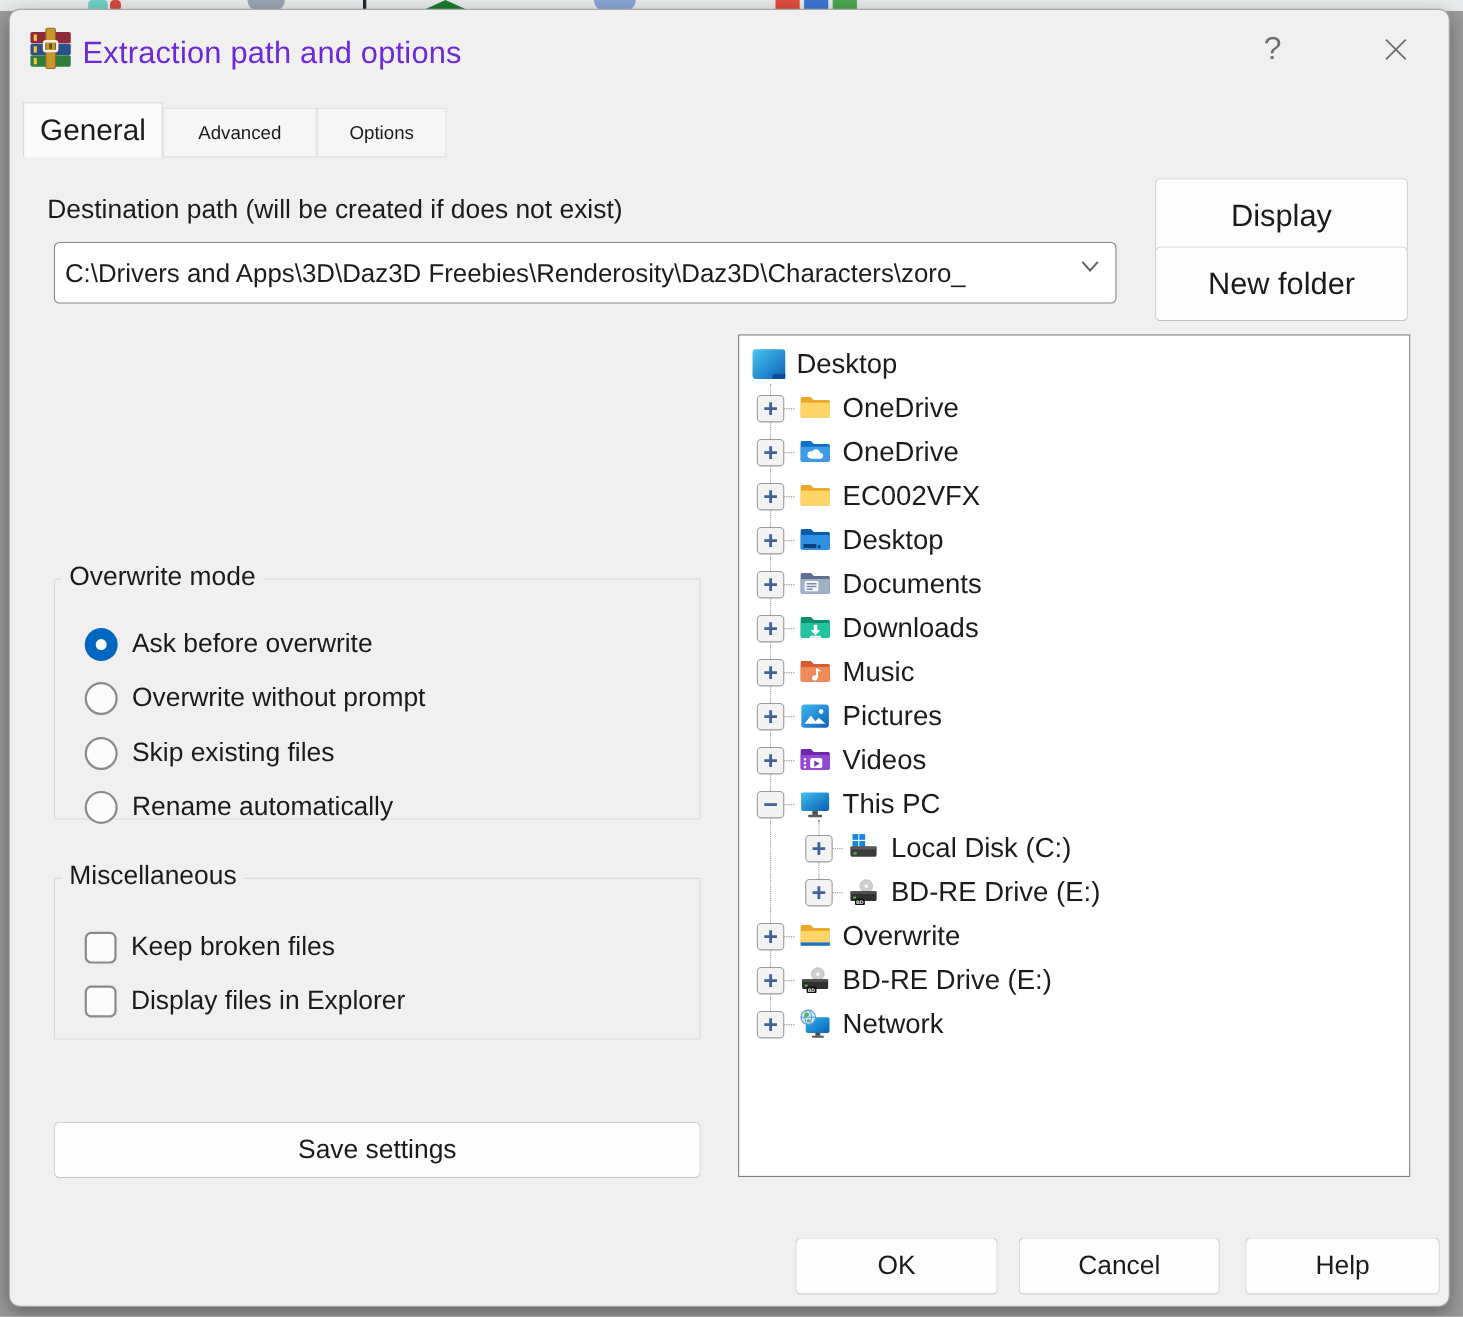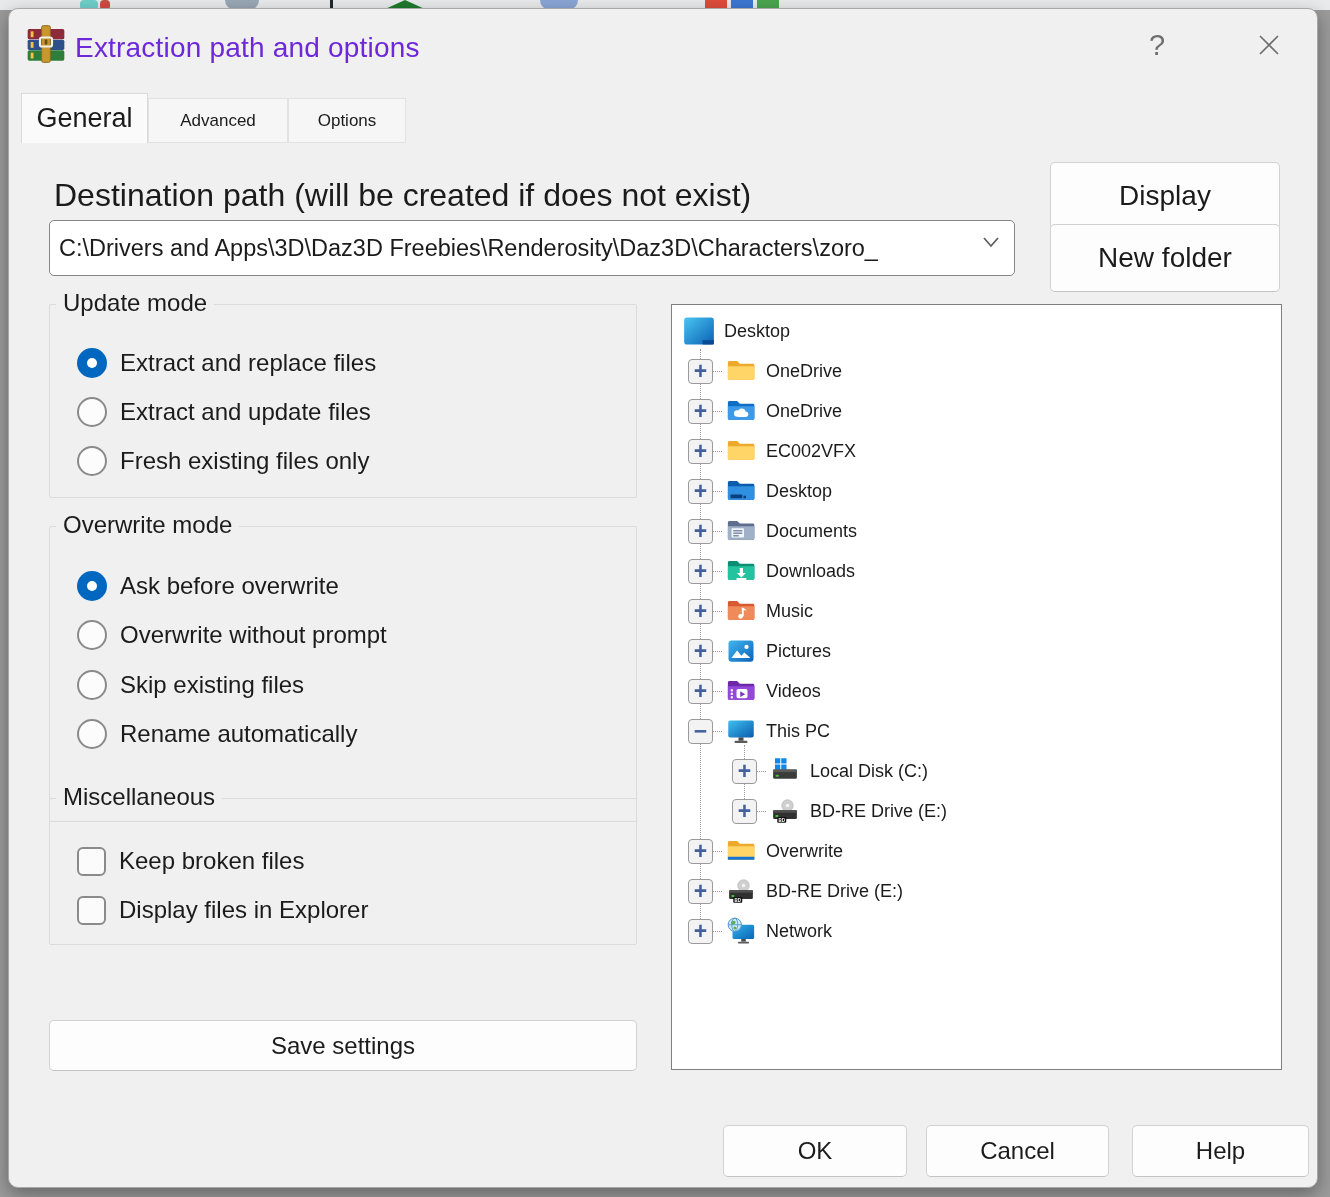--- a/index.html
+++ b/index.html
@@ -30,41 +30,41 @@
   .close-btn { left:1228px; }
 
   
   .tab { position:absolute; display:flex; align-items:center; justify-content:center; font-size:17px; }
   .tab-general  { left:12px;  top:84px; width:127px; height:50px; background:#fafafa; border:1px solid #dadada; border-bottom:none; z-index:2; }
   .tab-advanced { left:139px; top:89px; width:140px; height:45px; background:#f6f6f6; border:1px solid #e2e2e2; }
   .tab-options  { left:279px; top:89px; width:118px; height:45px; background:#f6f6f6; border:1px solid #e2e2e2; }
   .tab.active { font-size:27px; }
 
   
-  .dest-label { position:absolute; left:45px; top:168px; font-size:32px; }
+  .dest-label { position:absolute; left:34px; top:168px; font-size:24px; }
   .combo {
     position:absolute; left:40px; top:211px; width:966px; height:56px;
     background:#fff; border:1px solid #868686; border-radius:5px;
     display:flex; align-items:center; padding:0 44px 0 9px;
   }
   .combo-text { font-size:23.5px; white-space:nowrap; overflow:hidden; }
   .combo-chevron { position:absolute; right:12px; top:13px; }
 
   .side-btn {
     position:absolute; left:1041px; width:230px; height:68px;
     background:#fdfdfd; border:1px solid #d2d2d2; border-bottom-color:#c3c3c3; border-radius:5px;
     display:flex; align-items:center; justify-content:center; font-size:28px;
   }
   .btn-display { top:153px; }
   .btn-newfolder { top:215px; }
 
   
   .groupbox { position:absolute; border:1px solid #dbdbdb; border-radius:2px; }
   .gb-update    { left:40px; top:295px; width:588px; height:194px; }
-  .gb-overwrite { left:40px; top:517px; width:588px; height:296px; }
+  .gb-overwrite { left:40px; top:517px; width:588px; height:219px; }
   .gb-misc      { left:40px; top:789px; width:588px; height:147px; }
   .gb-title { position:absolute; left:6px; top:-16px; background:#f0f0f0; padding:0 7px; font-size:24px; }
 
   .opt-row { position:absolute; left:27px; display:flex; align-items:center; height:32px; }
   .opt-label { font-size:24px; margin-left:13px; white-space:nowrap; }
 
   .radio { width:30px; height:30px; border-radius:50%; border:2px solid #8a8a8a; background:#fcfcfc; position:relative; flex:none; }
   .radio.selected { border:none; background:#0067c0; }
   .radio.selected::after { content:""; position:absolute; left:10px; top:10px; width:10px; height:10px; border-radius:50%; background:#fff; }
 
@@ -91,21 +91,21 @@
   .expander {
     width:25px; height:25px; flex:none; background:#f3f3f3; border:1px solid #9a9a9a; border-radius:4px;
     color:#44619c; font-size:23px; line-height:21px; display:flex; align-items:center; justify-content:center;
     font-weight:bold; z-index:1;
   }
   .stub { width:9px; border-top:1px dotted #9a9a9a; flex:none; }
   .tree-icon { width:34px; height:32px; flex:none; margin:0 8px 0 2px; display:flex; align-items:center; justify-content:center; }
   .tree-icon svg { width:32px; height:30px; }
   .lvl0 .tree-icon { margin-left:0; }
   .lvl0 .tree-icon svg { width:36px; height:34px; }
-  .tree-label { font-size:18px; white-space:nowrap; }
+  .tree-label { font-size:25px; white-space:nowrap; }
 
   
   .footer-btn {
     position:absolute; top:1116px; height:52px;
     background:#fdfdfd; border:1px solid #d2d2d2; border-bottom-color:#c3c3c3; border-radius:5px;
     display:flex; align-items:center; justify-content:center; font-size:24px;
   }
   .btn-ok { left:714px; width:184px; }
   .btn-cancel { left:917px; width:183px; }
   .btn-help { left:1123px; width:177px; }
@@ -162,35 +162,20 @@
     <span class="combo-text">C:\Drivers and Apps\3D\Daz3D Freebies\Renderosity\Daz3D\Characters\zoro_</span>
     <span class="combo-chevron">
       <svg width="22" height="16" viewBox="0 0 22 16">
           <path d="M4 4 L11 12 L18 4" stroke="#5f5f5f" stroke-width="1.8" fill="none"></path>
         </svg>
     </span>
   </div>
   <div class="side-btn btn-display">Display</div>
   <div class="side-btn btn-newfolder">New folder</div>
 
-  <div class="groupbox gb-update">
-    <span class="gb-title">Update mode</span>
-    <div class="opt-row" style="top:42px;">
-      <span class="radio selected"></span>
-      <span class="opt-label">Extract and replace files</span>
-    </div>
-    <div class="opt-row" style="top:91px;">
-      <span class="radio"></span>
-      <span class="opt-label">Extract and update files</span>
-    </div>
-    <div class="opt-row" style="top:140px;">
-      <span class="radio"></span>
-      <span class="opt-label">Fresh existing files only</span>
-    </div>
-  </div>
 
   <div class="groupbox gb-overwrite">
     <span class="gb-title">Overwrite mode</span>
     <div class="opt-row" style="top:43px;">
       <span class="radio selected"></span>
       <span class="opt-label">Ask before overwrite</span>
     </div>
     <div class="opt-row" style="top:92px;">
       <span class="radio"></span>
       <span class="opt-label">Overwrite without prompt</span>

